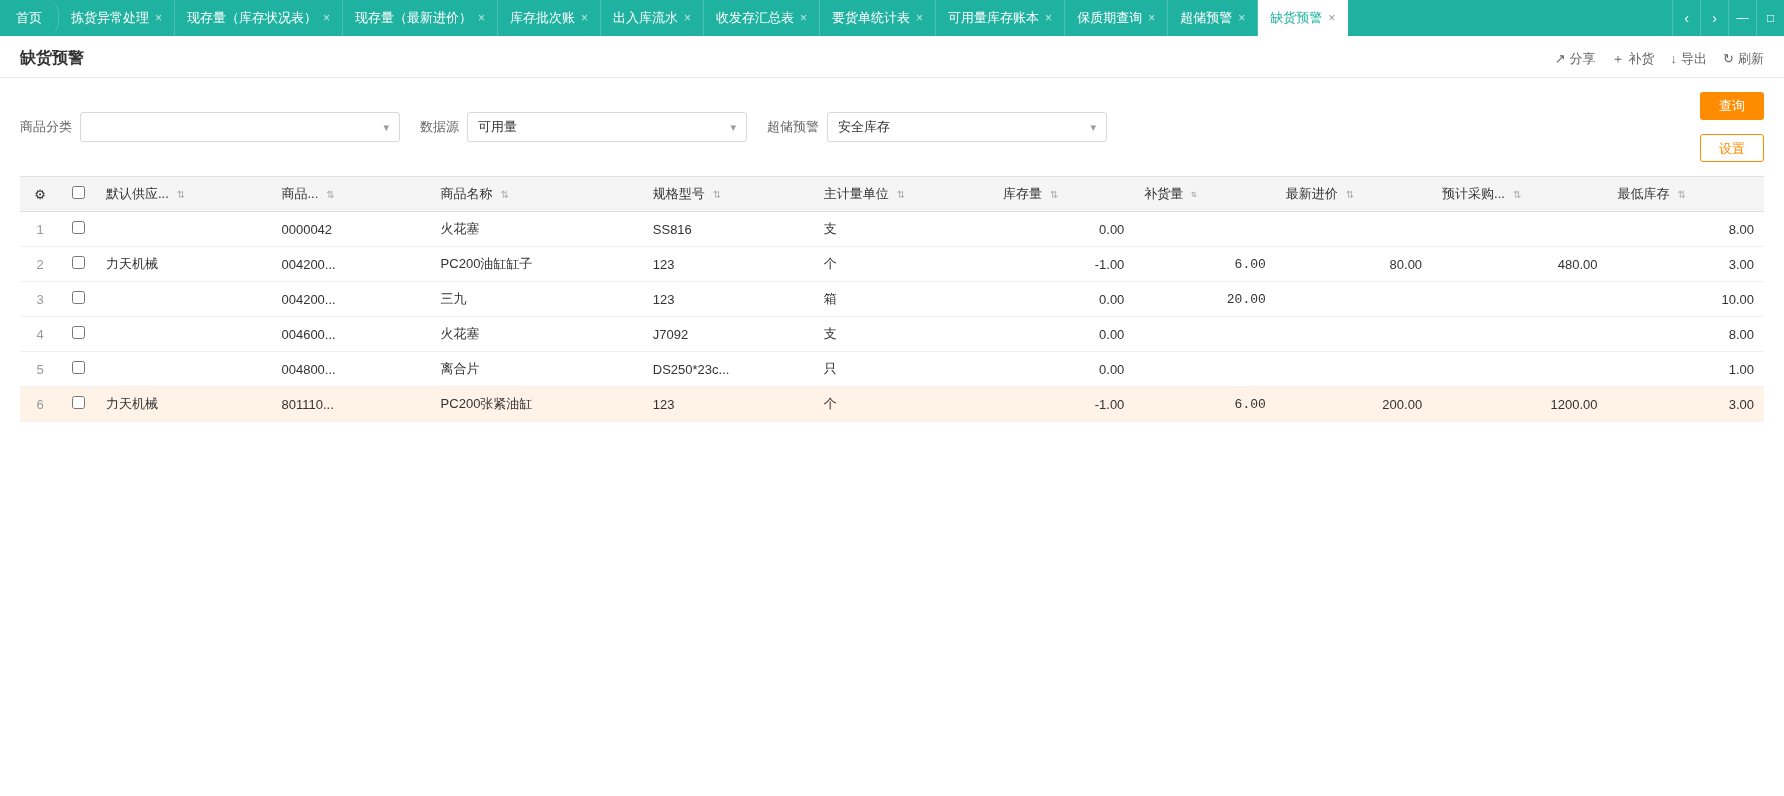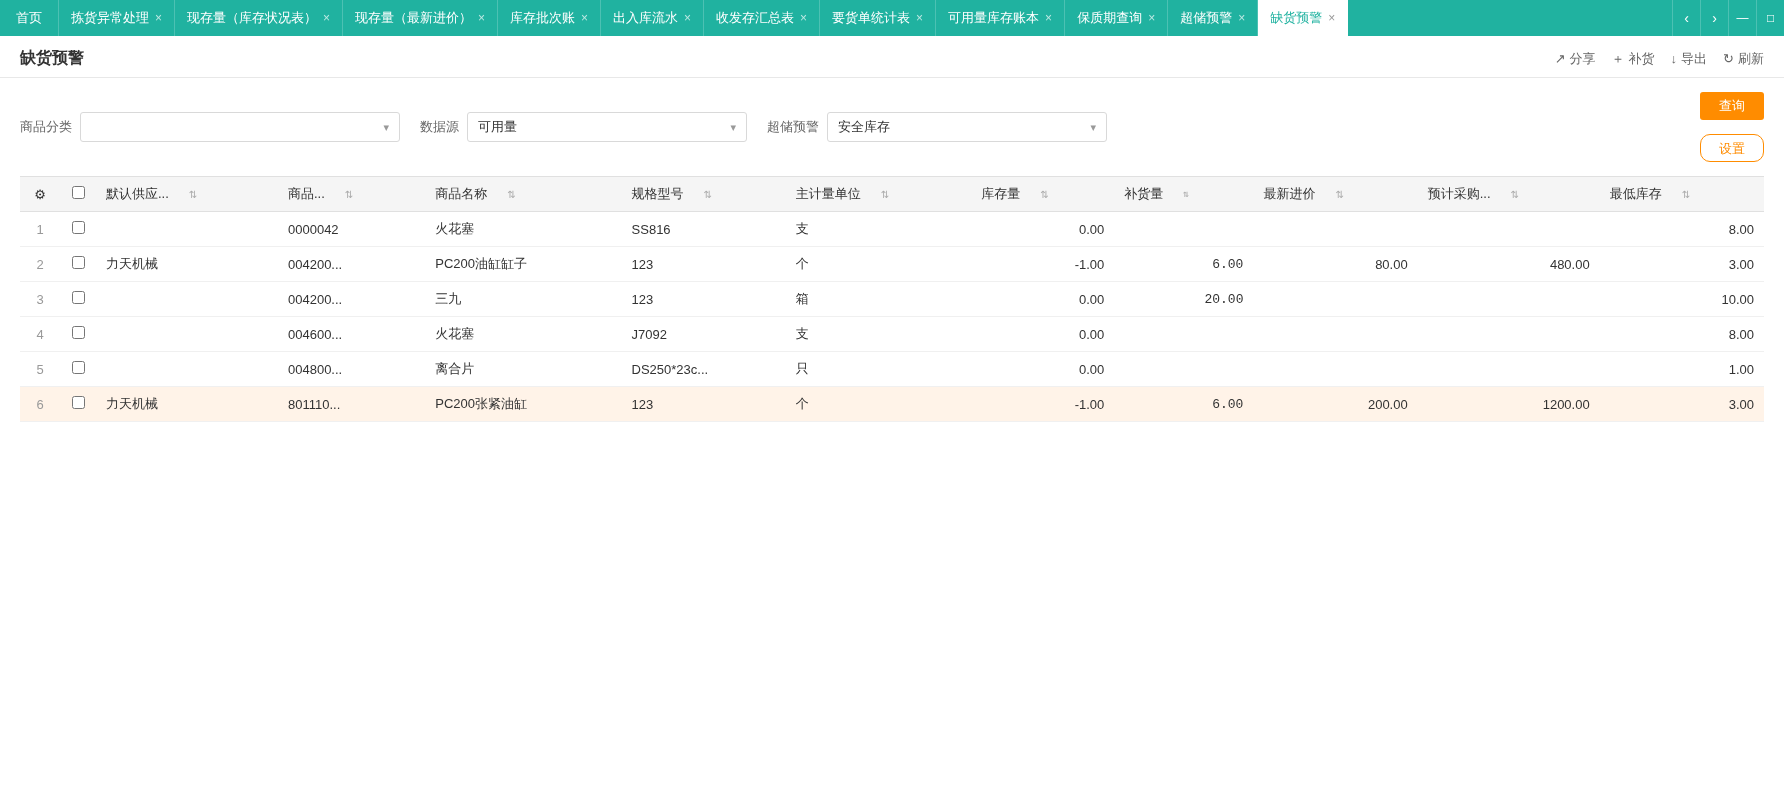--- a/index.html
+++ b/index.html
@@ -37,20 +37,21 @@
     .nav-tab-home {
       padding: 0 16px;
       background: #20b2a0;
       color: #fff;
       font-size: 13px;
       display: flex;
       align-items: center;
       height: 100%;
       cursor: pointer;
       border-right: 1px solid rgba(255,255,255,0.2);
+      border-radius: 14px;
     }
     .nav-arrows {
       display: flex;
       align-items: center;
       margin-left: auto;
     }
     .nav-arrow-btn {
       width: 28px;
       height: 36px;
       display: flex;
@@ -146,21 +147,21 @@
       border-radius: 3px;
       padding: 5px 18px;
       cursor: pointer;
       font-size: 13px;
       height: 28px;
     }
     .btn-settings {
       background: #fff;
       color: #ff8c00;
       border: 1px solid #ff8c00;
-      border-radius: 10px;
+      border-radius: 3px;
       padding: 5px 18px;
       cursor: pointer;
       font-size: 13px;
       height: 28px;
     }
 
     
     .table-container {
       padding: 0 20px;
       overflow-x: auto;
@@ -180,21 +181,21 @@
       font-weight: normal;
       border-bottom: 1px solid #e0e0e0;
       border-top: 1px solid #e0e0e0;
       white-space: nowrap;
       cursor: pointer;
       user-select: none;
     }
     .th-sort {
       display: flex;
       align-items: center;
-      gap: 20px;
+      gap: 8px;
       text-align: center;
     }
     .sort-icon { color: #aaa; font-size: 10px; }
     tbody tr {
       border-bottom: 1px solid #f0f0f0;
     }
     tbody tr.highlighted { background: #fff3e8; }
     tbody td {
       padding: 8px 10px;
       color: #333;

